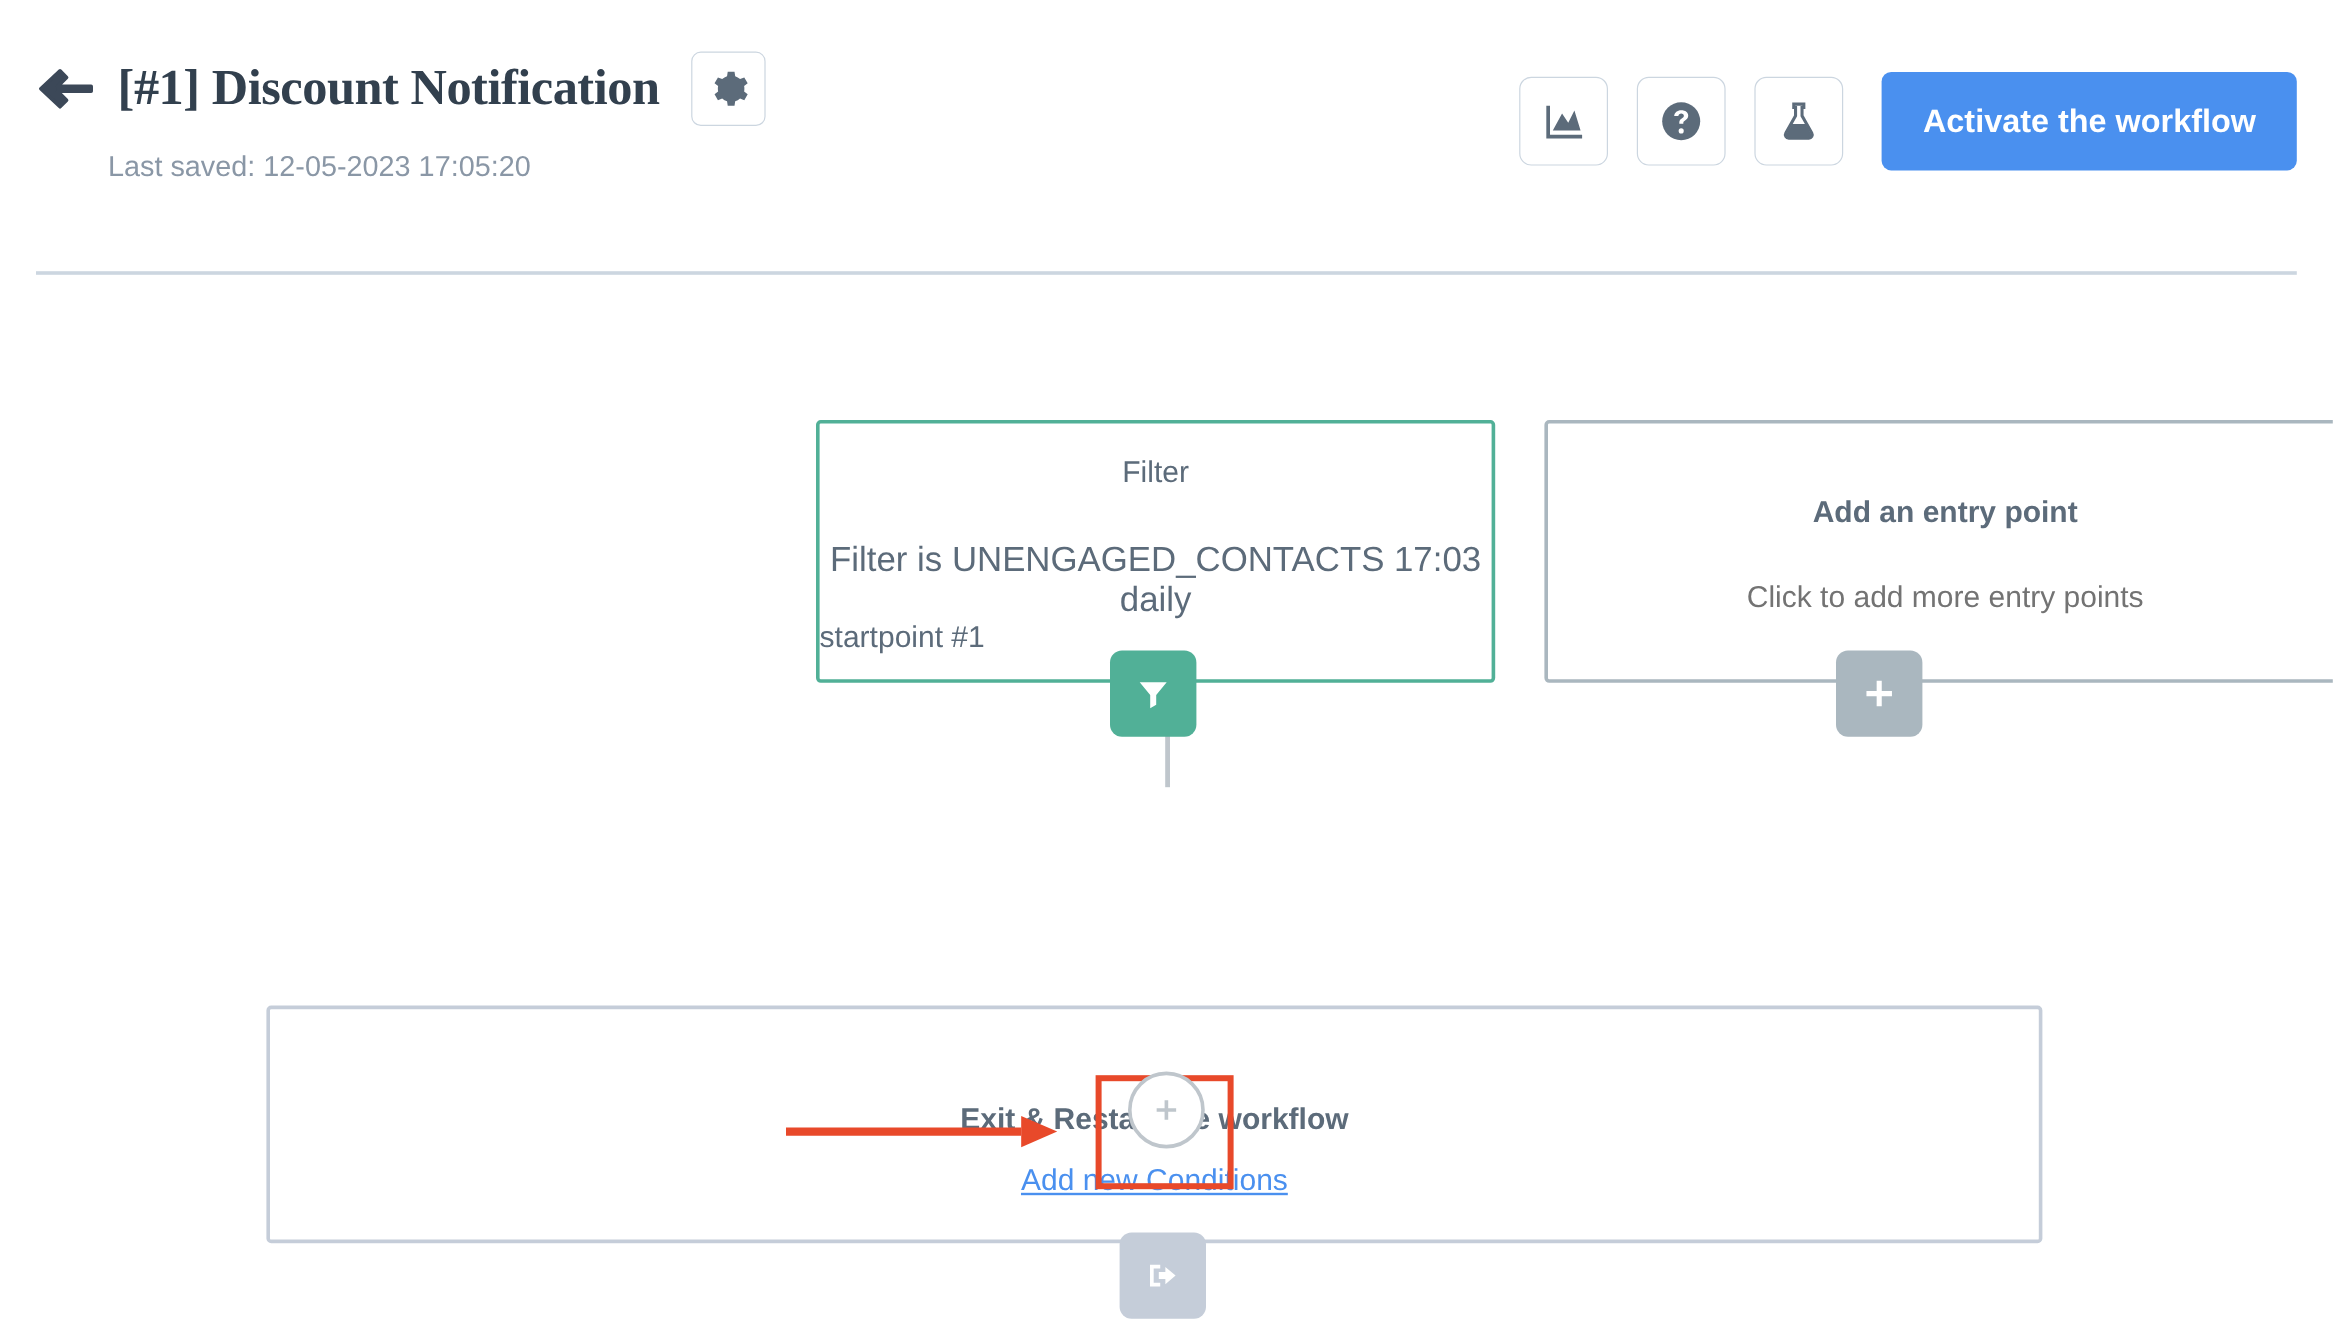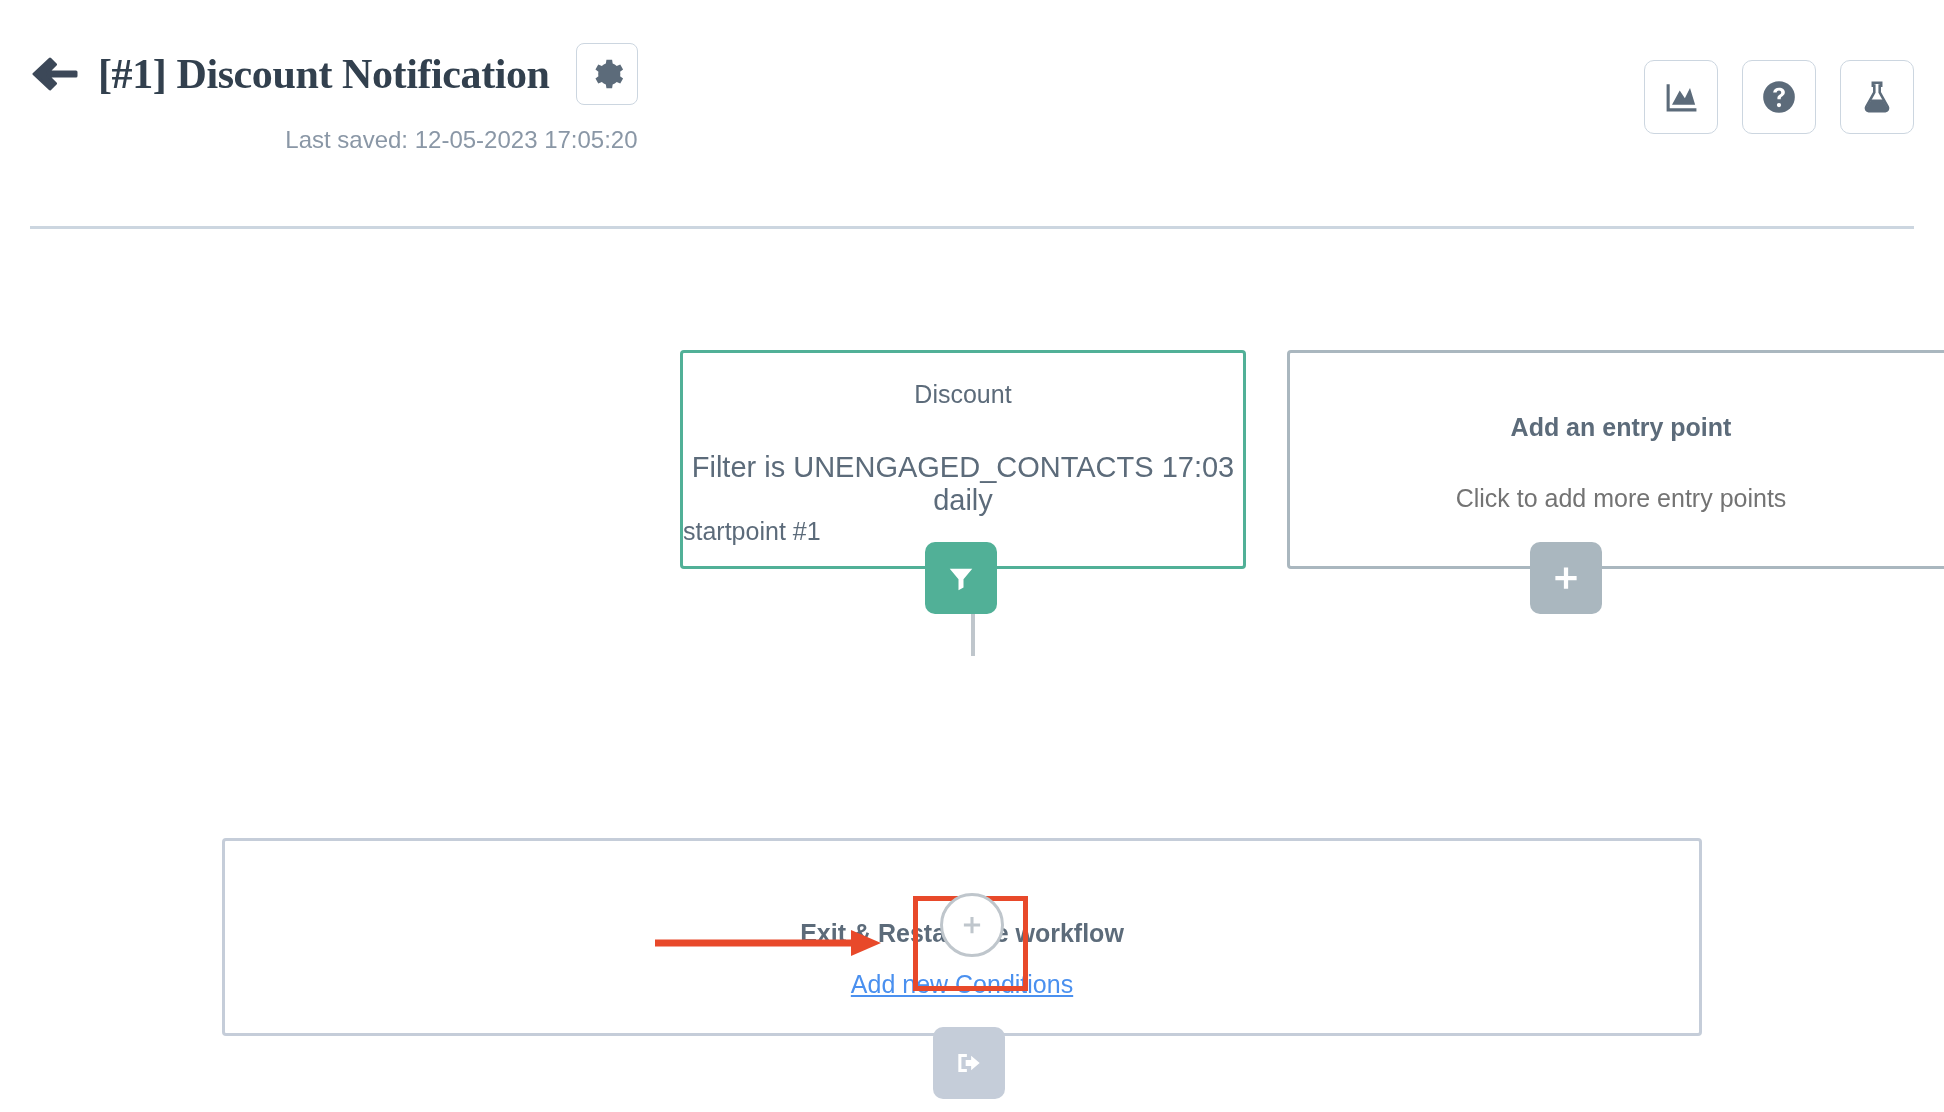--- a/index.html
+++ b/index.html
@@ -67,21 +67,20 @@
     cursor: pointer;
     flex: 0 0 auto;
   }
   #gear-button { margin-left: 8px; }
   #last-saved {
     margin-top: 16px;
     margin-left: 60px;
     font-size: 24px;
     color: #8a97a6;
     white-space: nowrap;
-    text-align: right;
   }
 
   #header-right {
     position: absolute;
     right: 30px;
     top: 60px;
     display: flex;
     align-items: center;
     gap: 24px;
   }
@@ -321,31 +320,32 @@
       </svg>
     </div>
 
     <div class="icon-btn">
       <svg width="36" height="36" viewBox="0 0 24 24">
         <path d="M9.2 2.5h5.6v1.9h-1V9l5.4 9.6c.7 1.25-.15 2.8-1.6 2.8H6.4c-1.45 0-2.3-1.55-1.6-2.8L10.2 9V4.4h-1V2.5z" fill="none" stroke="#5c6b7a" stroke-width="1.7"></path>
         <path d="M8.2 13.6h7.6l3.1 5.5c.45.8-.1 1.8-1 1.8H6.1c-.9 0-1.45-1-1-1.8z" fill="#5c6b7a"></path>
       </svg>
     </div>
 
+    <button id="activate-button">Activate the workflow</button>
   </div>
 
   <div id="header-divider"></div>
 </div>
 
 <div id="canvas">
 
   <div id="connector-line"></div>
 
   <div id="contact-node" class="node-card green">
-    <div id="contact-title">Discount</div>
+    <div id="contact-title">Filter</div>
     <div id="contact-filter">Filter is UNENGAGED_CONTACTS 17:03 daily</div>
     <div id="contact-startpoint">startpoint #1</div>
   </div>
   <div id="contact-badge" class="node-badge green">
     <svg width="30" height="30" viewBox="0 0 24 24">
       <path d="M3 4.5h18L14 13v6.5l-4 2.2V13z" fill="#ffffff"></path>
     </svg>
   </div>
 
   <div id="entry-node" class="node-card">

